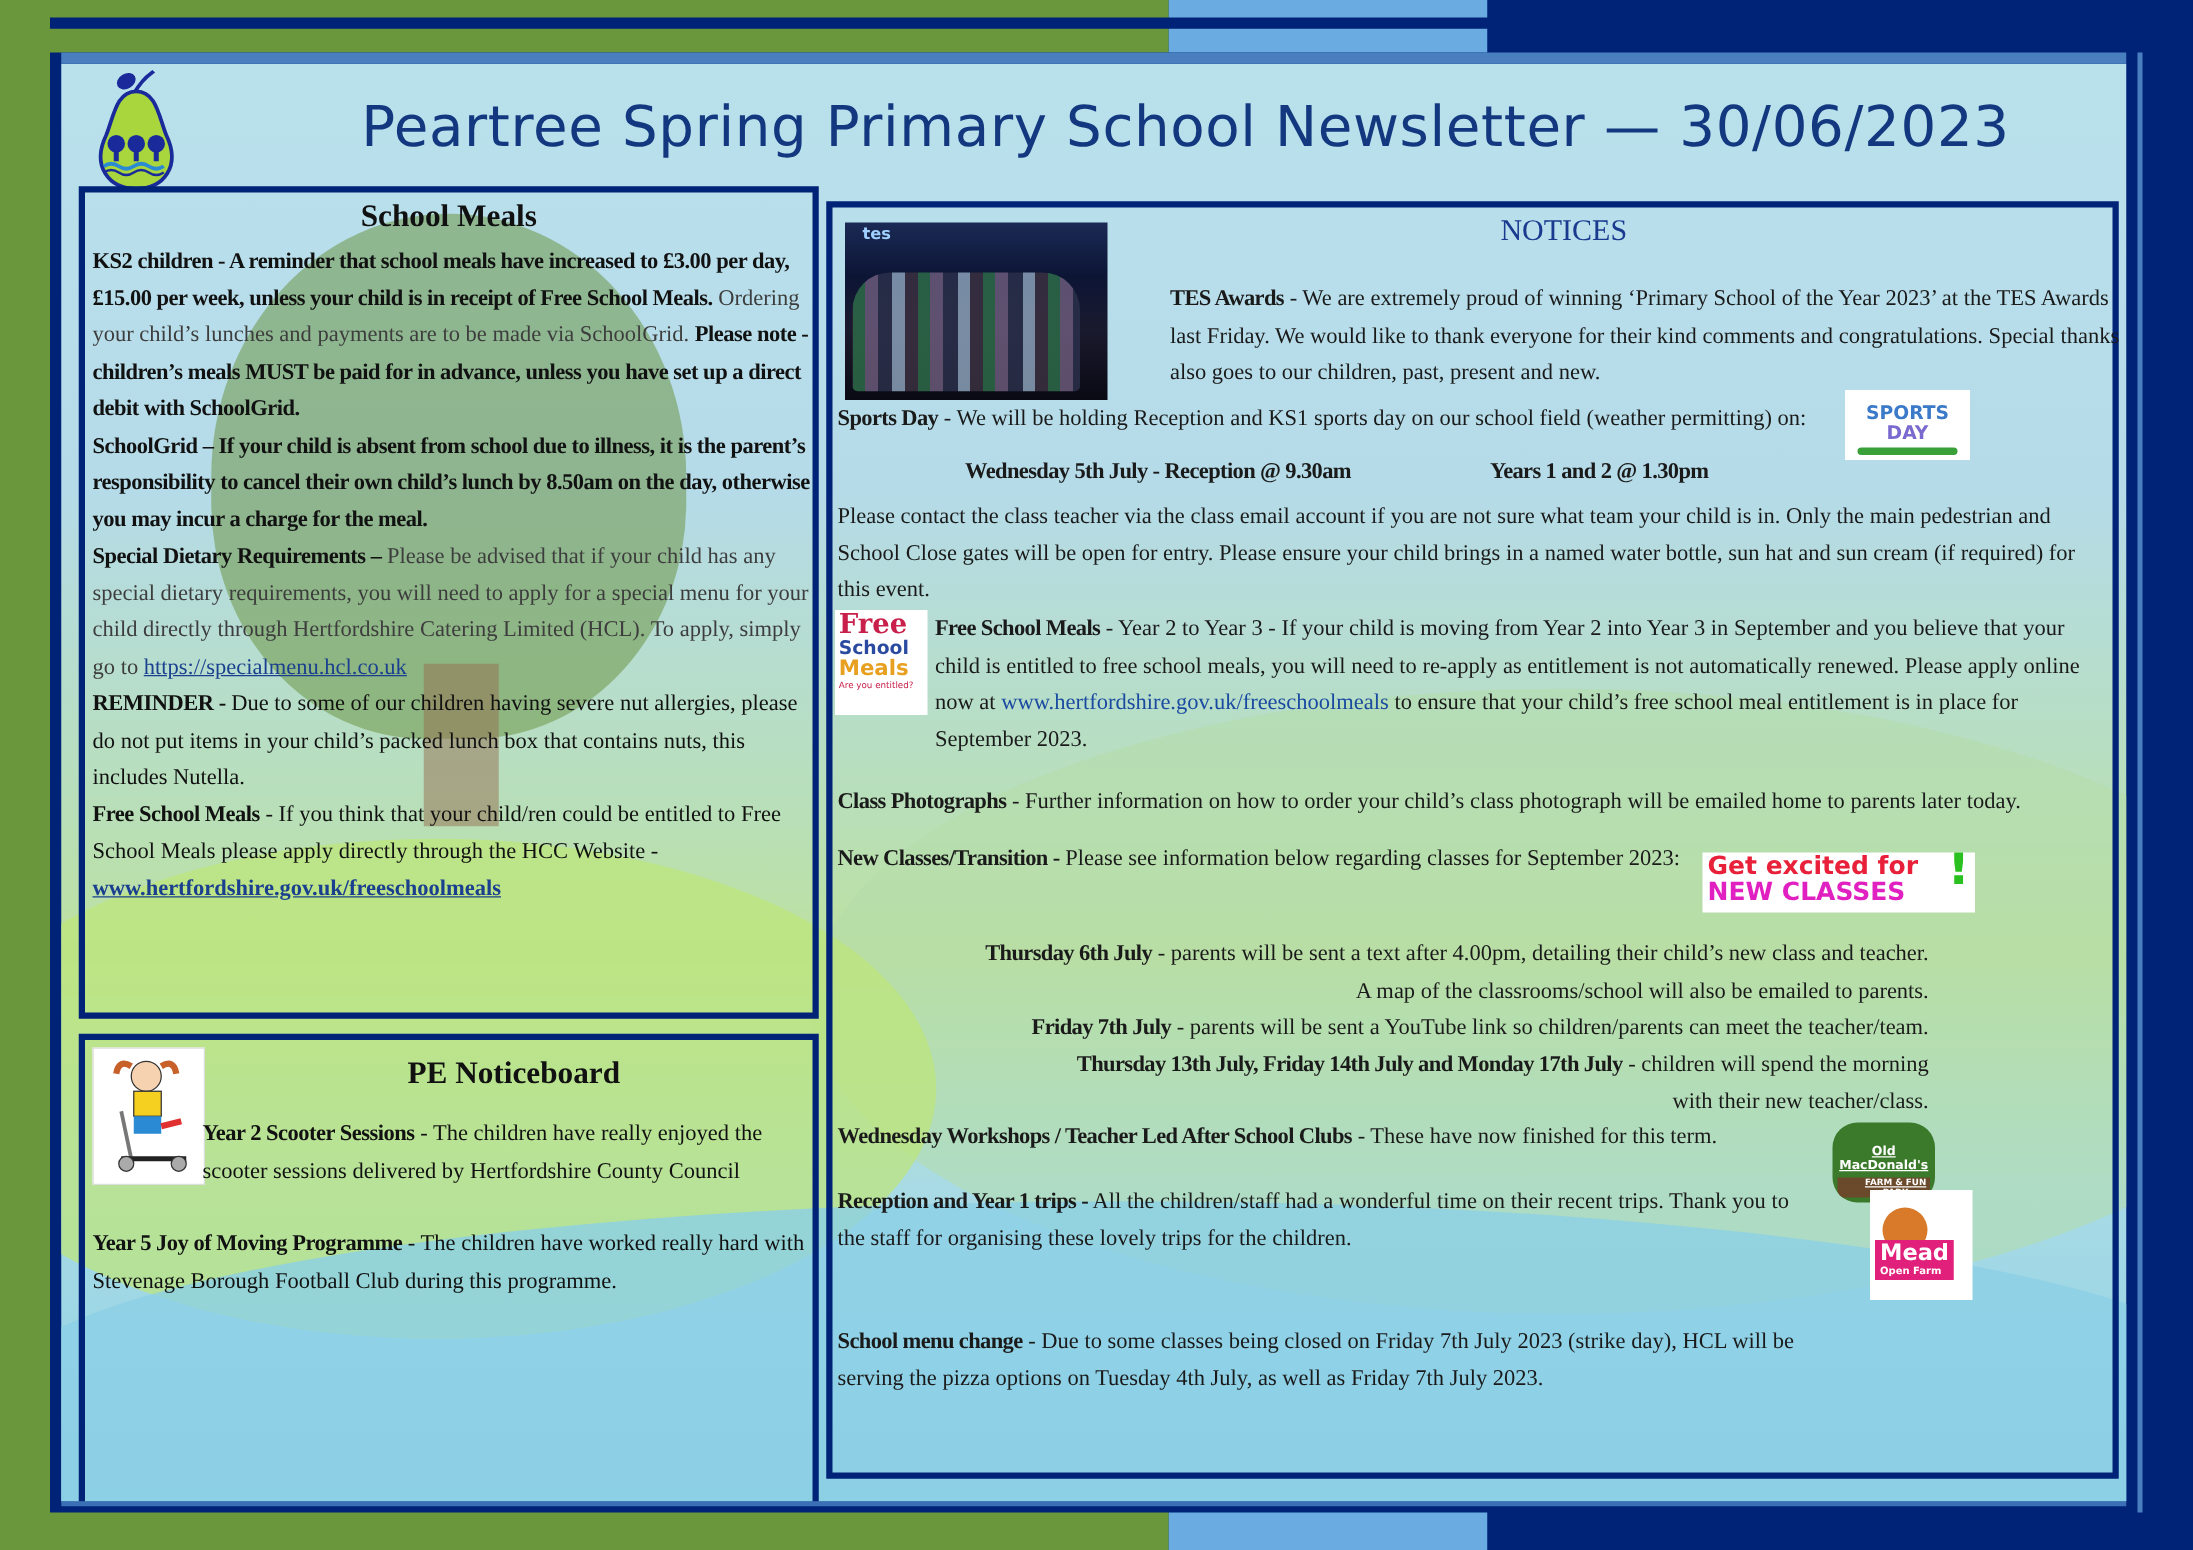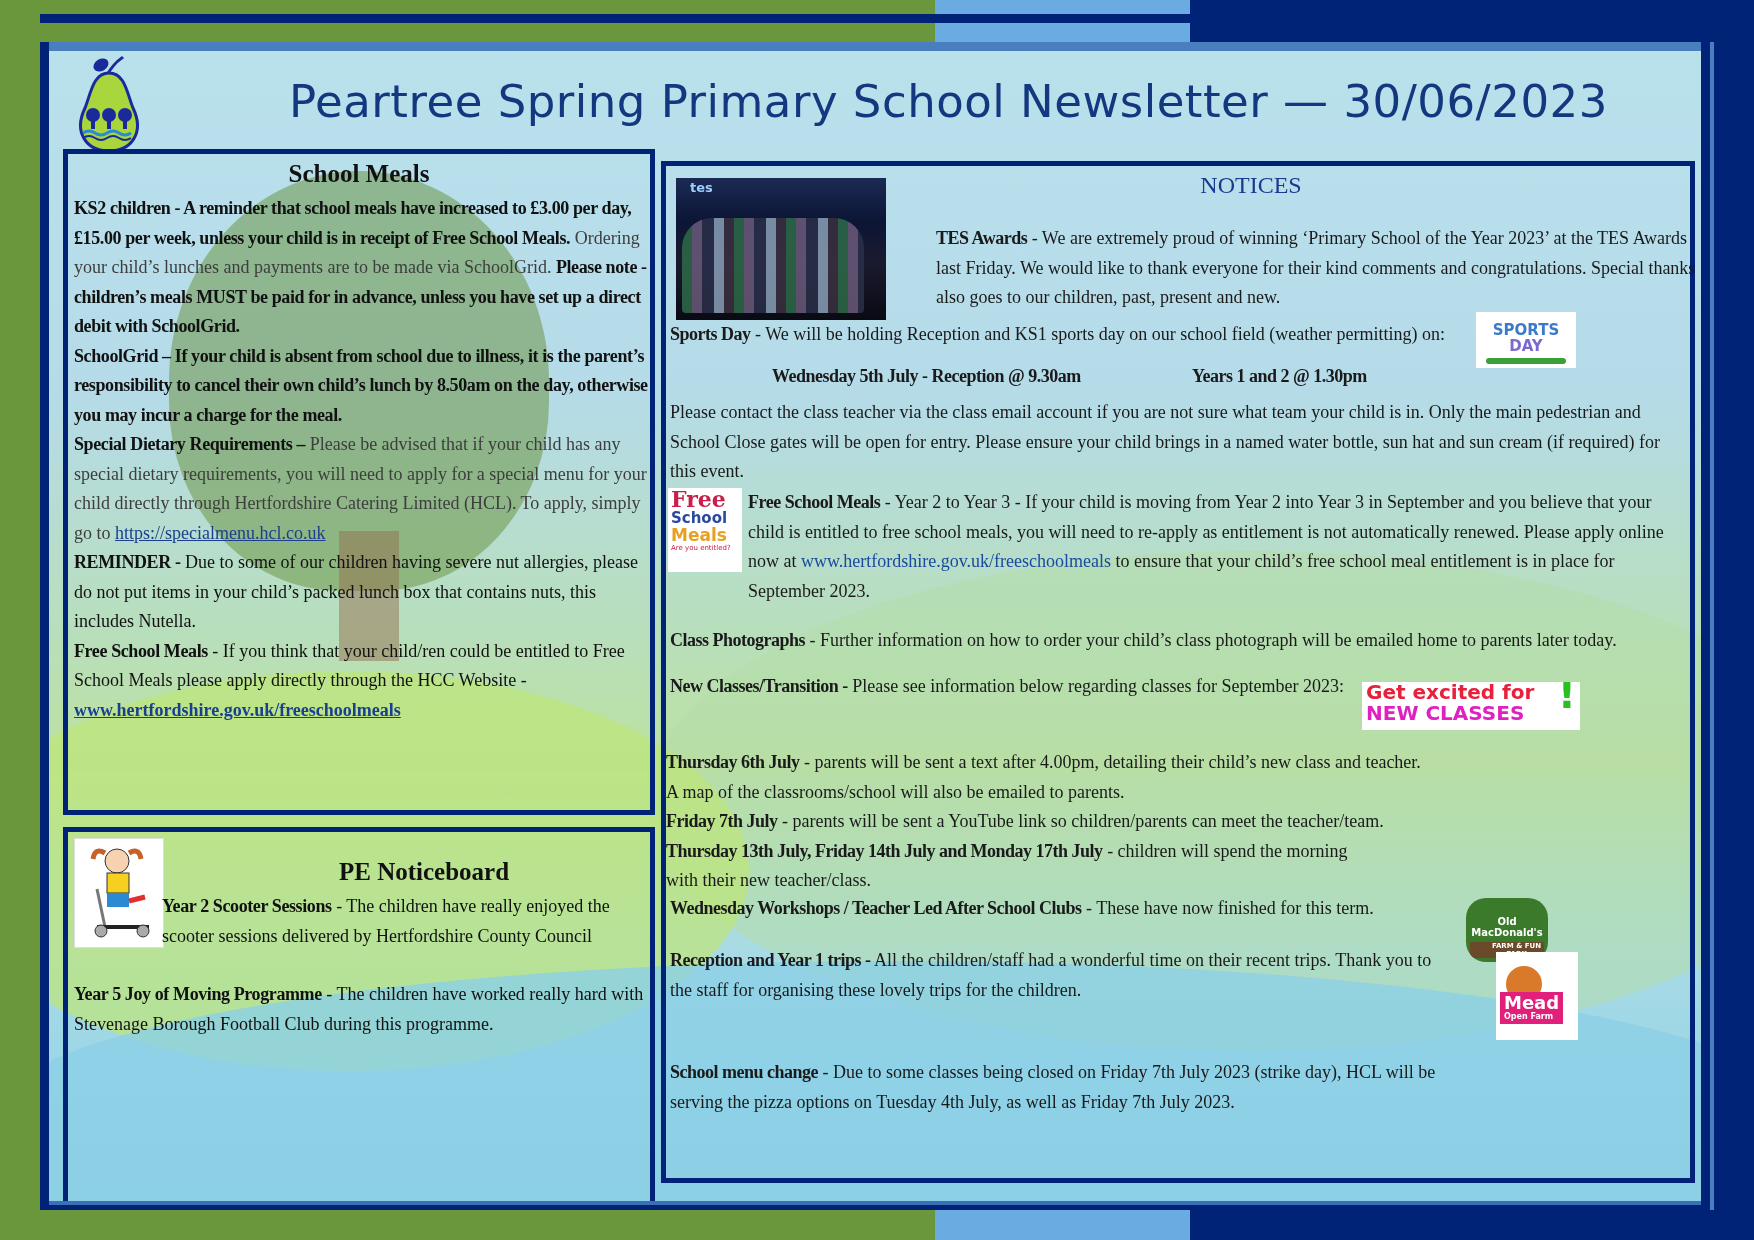--- a/index.html
+++ b/index.html
@@ -38,21 +38,21 @@
   .logo { position:absolute; left:20px; top:2px; width:80px; height:100px; }
   .title { position:absolute; left:240px; top:24px; width:1400px;
            font-family:"DejaVu Sans", "Liberation Sans", sans-serif; font-size:45px; color:#13387f;
            letter-spacing:0.5px; white-space:nowrap; }
 
   .panel { position:absolute; border:5px solid #002277; box-sizing:border-box; }
   .panel-meals { left:14px; top:98px; width:592px; height:666px; }
   .panel-pe { left:14px; top:776px; width:592px; height:429px;padding-left:29px; }
   .panel-notices { left:612px; top:110px; width:1034px; height:1022px; }
 
-  .ph { text-align:center; font-size:25px; color:#111; margin:16px; }
+  .ph { text-align:center; font-size:25px; color:#111; margin:3px; }
   .ptext { font-size:18px; line-height:29.5px; color:#111; margin:0; }
   .ptext b { font-weight:bold; letter-spacing:-0.4px; }
   .grey { color:#3d3d3d; }
   .link { color:#1a3f8f; text-decoration:underline; }
   .link2 { color:#1a4aa0; }
 
   .meals-body { position:absolute; left:6px; top:40px; width:574px; }
   .pe-img { position:absolute; left:6px; top:6px; width:88px; height:108px; background:#fff; border:1px solid #ddd; }
   .pe-title { position:absolute; left:100px; top:10px; width:480px; }
   .pe-body { position:absolute; left:6px; top:60px; width:570px; }
@@ -65,21 +65,21 @@
   .tes-img { position:absolute; left:10px; top:12px; width:210px; height:142px;
              background:linear-gradient(180deg,#1b2a55 0%,#0c1535 30%,#1a1a2e 60%,#0a0a14 100%); overflow:hidden; }
   .tes-label { position:absolute; left:14px; top:2px; color:#9fd0ff; font:bold 13px "DejaVu Sans", sans-serif; }
   .tes-people { position:absolute; left:6px; top:40px; width:182px; height:95px;
                 background:repeating-linear-gradient(90deg,#2d6b48 0 10px,#6b5a7a 10px 20px,#2a2f4a 20px 32px,#8aa0b8 32px 42px,#3a3040 42px 52px); border-radius:30px 30px 4px 4px; opacity:0.85; }
   .img-box { position:absolute; background:#fff; overflow:hidden; }
   .sports-day { left:810px; top:146px; width:100px; height:56px; font:bold 15px "DejaVu Sans", sans-serif; text-align:center; line-height:16px; }
   .fsm-img { left:2px; top:322px; width:74px; height:84px; font-family:"DejaVu Serif", serif; }
   .newcls { left:696px; top:516px; width:214px; height:48px; font:bold 20px "DejaVu Sans", sans-serif; line-height:21px; padding-left:4px; }
   .farm1 { left:800px; top:732px; width:82px; height:64px; background:#3a7a2a; border-radius:20px; color:#fff;
-           font:bold 10px "DejaVu Sans", sans-serif; text-align:center; }
+           font:bold 10px "DejaVu Sans", sans-serif; text-align:center;text-decoration:underline; }
   .farm2 { left:830px; top:786px; width:82px; height:88px; font:bold 18px "DejaVu Sans", sans-serif; }
 </style>
 </head>
 <body>
 
 <div class="bg-green"></div>
 <div class="bg-lblue"></div>
 <div class="bg-navy"></div>
 <div class="frame-navy"></div>
 <div class="frame-box"></div>
@@ -193,21 +193,21 @@
     </div>
 
     <div class="n-section" style="top:506px; width:700px;">
       <b>New Classes/Transition -</b><span> Please see information below regarding classes for September 2023:</span>
     </div>
     <div class="img-box newcls">
       <div style="color:#e8203a;">Get excited for</div>
       <div style="color:#e020c0;">NEW CLASSES</div>
       <span style="position:absolute; right:4px; top:2px; font-size:40px; color:#2ac020;">!</span>
     </div>
-    <div class="n-section" style="top:582px; left:0; width:877px; text-align:left;">
+    <div class="n-section" style="top:582px; left:0; width:877px; text-align:right;">
       <div><b>Thursday 6th July</b><span>  -  parents will be sent a text after 4.00pm, detailing their child’s new class and teacher.</span></div>
       <div>A map of the classrooms/school will also be emailed to parents.</div>
       <div><b>Friday 7th July</b><span>  -  parents will be sent a YouTube link so children/parents can meet the teacher/team.</span></div>
       <div><b>Thursday 13th July, Friday 14th July and Monday 17th July</b><span>  -  children will spend the morning</span></div>
       <div>with their new teacher/class.</div>
     </div>
 
     <div class="n-section" style="top:728px; width:900px;">
       <b>Wednesday Workshops / Teacher Led After School Clubs</b><span>  -  These have now finished for this term.</span>
     </div>

